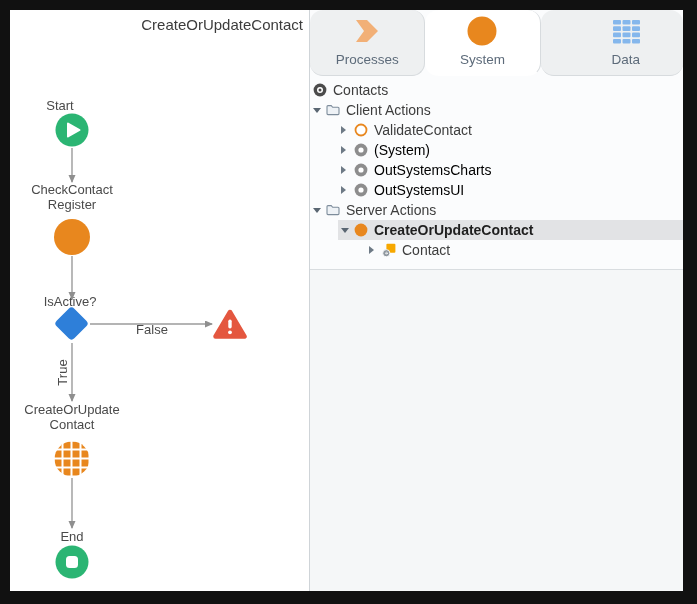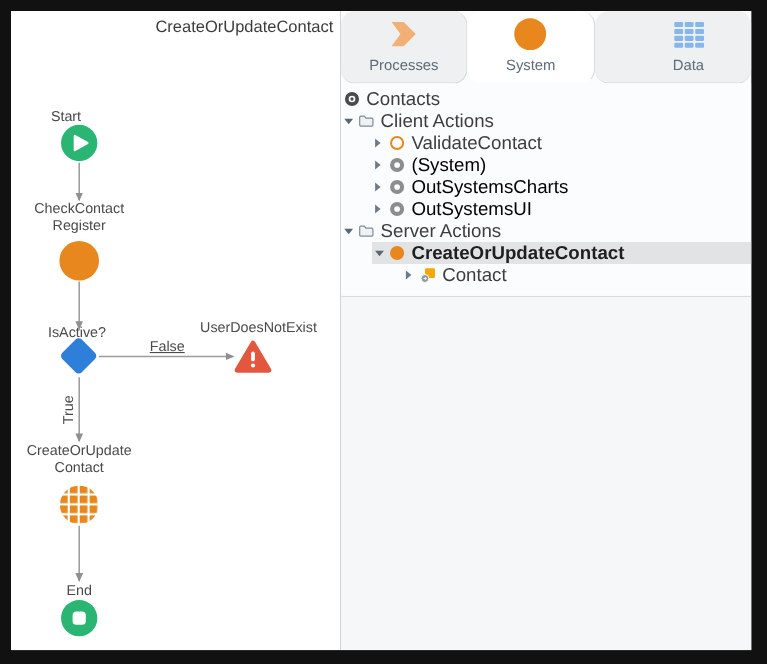--- a/index.html
+++ b/index.html
@@ -22,21 +22,21 @@
   
   .panel{width:373px;height:100%;flex:none;border-left:1px solid #cfd4d8;display:flex;flex-direction:column;background:#fbfcfd;}
   .tabs{display:flex;height:66px;flex:none;}
   .tab{flex:1;display:flex;flex-direction:column;align-items:center;justify-content:flex-end;gap:5px;padding-bottom:8px;background:#eef0f1;border-right:1px solid #d7dbde;border-bottom:1px solid #d7dbde;cursor:default;border-radius:13px;}
   .tab:last-child{border-right:none;padding-left:28px;}
   .tab.active{background:#ffffff;border-bottom:1px solid transparent;}
   .tab .tlab{font-size:13.5px;color:#5d6b7a;}
   .tab .ticonbox{height:32px;display:flex;align-items:center;justify-content:center;}
 
   .tree{padding:4px 0 9px 0;border-bottom:1px solid #d9dde0;background:#fbfcfd;}
-  .row{position:relative;height:20px;display:flex;align-items:center;font-size:17px;color:#3d3d3d;}
+  .row{position:relative;height:20px;display:flex;align-items:center;font-size:14px;color:#3d3d3d;}
   .row.muted .rlabel{color:#000000;}
   .row.selected{background:linear-gradient(90deg,rgba(0,0,0,0) 0 28px,#e2e3e5 28px 100%);}
   .row.selected .rlabel{font-weight:bold;color:#1f1f1f;}
   .lvl0{padding-left:3px;}
   .lvl1{padding-left:3px;}
   .lvl2{padding-left:31px;}
   .lvl3{padding-left:59px;}
   .expbox{width:13px;flex:none;display:flex;align-items:center;}
   .exp-right{width:0;height:0;border-left:5px solid #6e7a86;border-top:4px solid transparent;border-bottom:4px solid transparent;}
   .exp-down{width:0;height:0;border-top:5px solid #5a6672;border-left:4px solid transparent;border-right:4px solid transparent;}
@@ -72,23 +72,22 @@
         <path d="M13,10.5 L24.5,17 L13,23.5 Z" fill="#fff" stroke="#fff" stroke-width="2" stroke-linejoin="round"></path>
       </svg>
 
       <div class="nlabel" style="left:12px;top:172px;">CheckContact
 Register</div>
       <div class="circle-node exec" style="left:44px;top:209px;"></div>
 
       <div class="nlabel" style="left:10px;top:284px;">IsActive?</div>
       <div class="diamond" style="left:49px;top:301px;"></div>
 
-      <div class="elabel" style="left:112px;top:297px;width:60px;text-decoration:underline;">False</div>
-
-      <div class="nlabel" style="left:160px;top:280px;width:130px;">UserDoesNotExist</div>
+      <div class="elabel" style="left:112px;top:312px;width:60px;">False</div>
+
       <svg class="node" style="left:203px;top:299px;" width="34" height="31">
         <path d="M17,3 L31.5,27.5 L2.5,27.5 Z" fill="var(--red,#E4573F)" stroke="var(--red,#E4573F)" stroke-width="4.5" stroke-linejoin="round"></path>
         <rect x="15.3" y="10.5" width="3.4" height="9" rx="1.7" fill="#fff"></rect>
         <circle cx="17" cy="23.3" r="1.9" fill="#fff"></circle>
       </svg>
 
       <div class="elabel true-label" style="left:32px;top:355px;width:40px;">True</div>
 
       <div class="nlabel" style="left:12px;top:392px;">CreateOrUpdate
 Contact</div>

